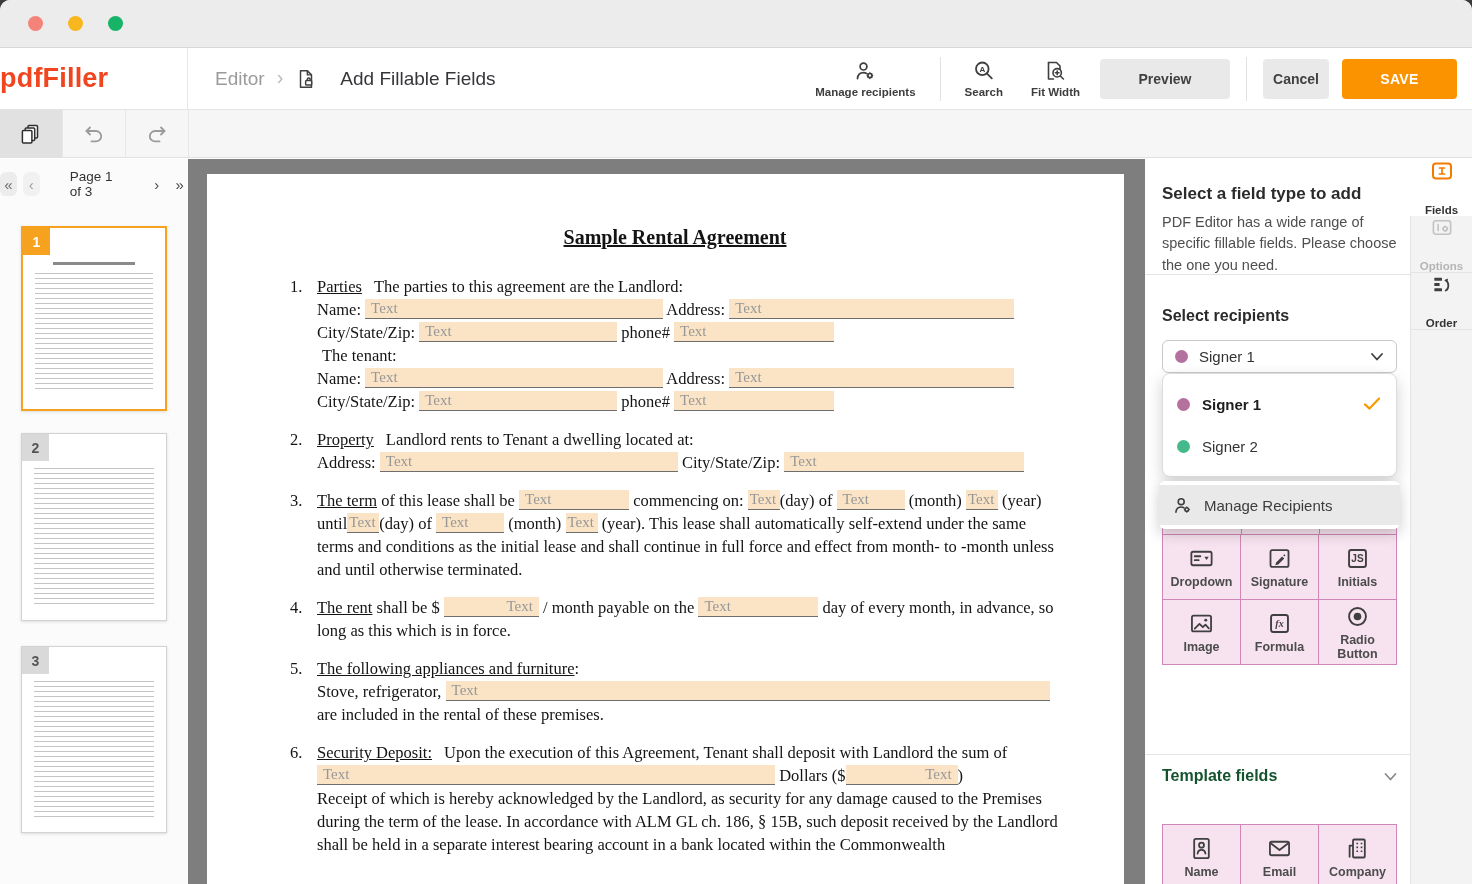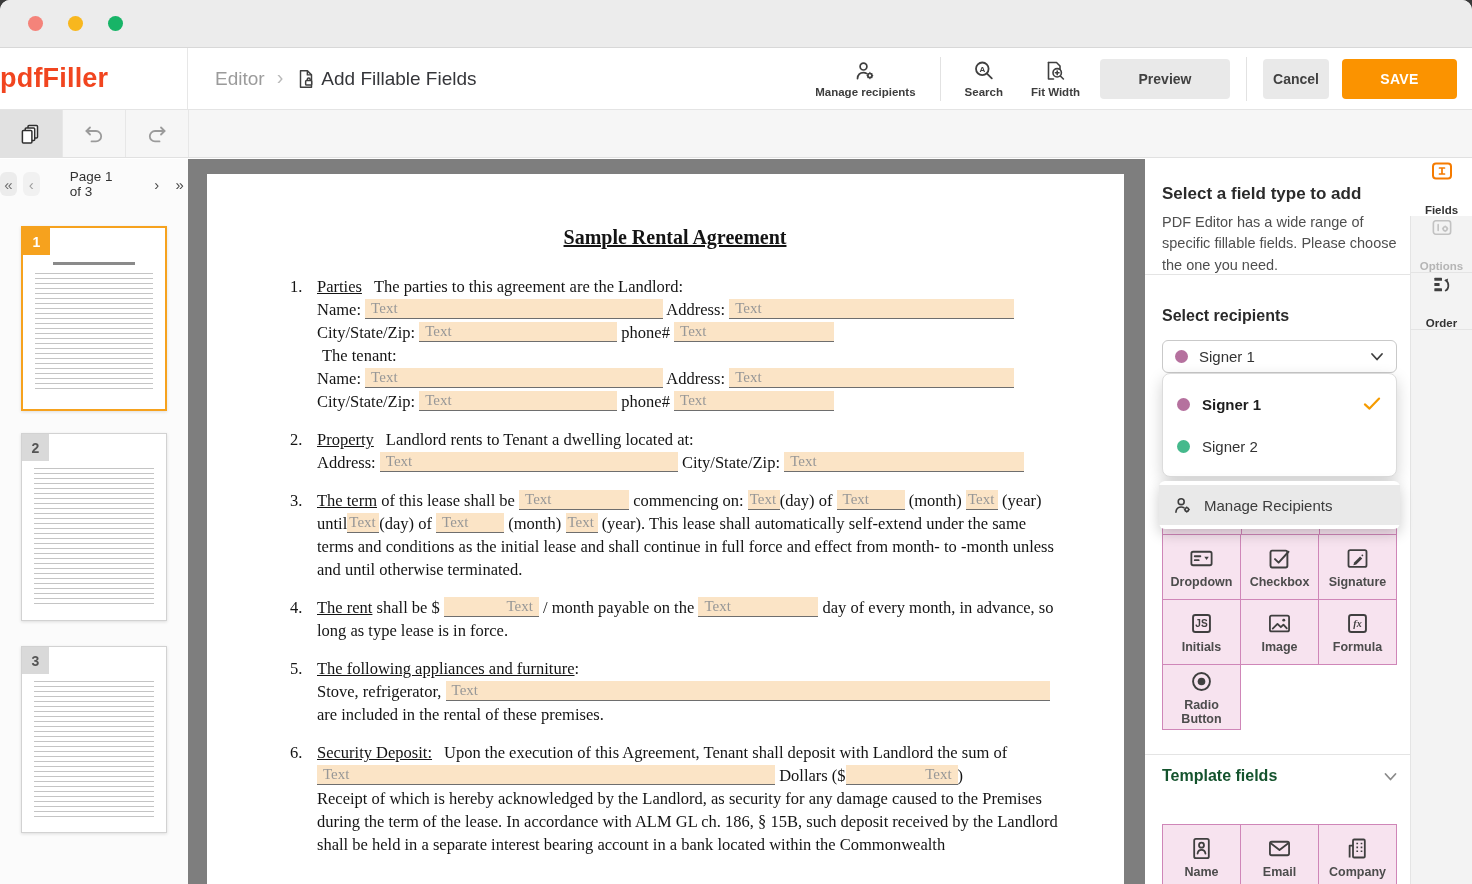--- a/index.html
+++ b/index.html
@@ -13,21 +13,21 @@
   .tl-dot { width:15px; height:15px; border-radius:50%; margin-right:25px; }
   .tl-red { background:#f4837a; } .tl-yellow { background:#f8b71e; } .tl-green { background:#17b467; }
 
   
   .header { height:62px; background:#fff; border-bottom:1px solid #e4e4e4; display:flex; align-items:stretch; }
   .logo-cell { width:188px; border-right:1px solid #e7e7e7; display:flex; align-items:center; justify-content:flex-start; }
   .logo-text { font-size:27px; font-weight:bold; color:#f1451f; letter-spacing:.2px; }
   .crumbs { display:flex; align-items:center; gap:10px; padding-left:27px; flex:1; }
   .crumb-sec { font-size:19px; color:#9b9b9b; }
   .crumb-sep { font-size:20px; color:#b9b9b9; padding:0 2px 3px 2px; }
-  .crumb-page { font-size:19px; color:#35363a; display:flex; align-items:center; gap:4px; }
+  .crumb-page { font-size:19px; color:#35363a; display:flex; align-items:center; gap:23px; }
   .hdr-actions { display:flex; align-items:center; padding-right:15px; }
   .icon-btn { display:flex; flex-direction:column; align-items:center; gap:3px; cursor:pointer;
               color:#3d3d3d; font-size:11.5px; font-weight:bold; padding:0 14px; }
   .vdiv { width:1px; height:44px; background:#e2e2e2; margin:0 10px; }
   .btn { height:40px; border-radius:4px; border:none; font-weight:bold; font-size:14px; cursor:pointer;
          font-family:"Liberation Sans", sans-serif; }
   .btn-gray { background:#e9e9e9; color:#414141; }
   .btn-preview { width:130px; margin:12px 6px; }
   .btn-cancel { width:66px; margin:0 6px; }
   .btn-save { width:115px; background:#fb9300; color:#fff; letter-spacing:.4px; margin-left:7px; }
@@ -329,21 +329,21 @@
             <span class="num">4.</span>
             <div class="body">
               <div class="line">
                 <span class="hd">The rent</span>
                 <span>shall be $</span>
                 <span class="f w95 tr"><span>Text</span></span>
                 <span>/ month payable on the</span>
                 <span class="f w120"><span>Text</span></span>
                 <span>day of every month, in advance, so</span>
               </div>
-              <div class="line"><span>long as type lease is in force.</span></div>
+              <div class="line"><span>long as this which is in force.</span></div>
             </div>
           </div>
 
           <div class="item">
             <span class="num">5.</span>
             <div class="body">
               <div class="line"><span class="hd">The following appliances and furniture</span><span>:</span></div>
               <div class="line">
                 <span>Stove, refrigerator,</span>
                 <span class="f w604"><span>Text</span></span>
@@ -417,27 +417,20 @@
       <div class="pgrid grid-fields">
         <div class="pcell">
           <svg width="27" height="27" viewBox="0 0 24 24" fill="none" stroke="#3f3f3f" stroke-width="1.6" stroke-linecap="round" stroke-linejoin="round">
             <rect x="3" y="6" width="18" height="12" rx="1.5"></rect>
                 <path d="M6 10h5M6 13.5h3.5"></path>
                 <path d="M14.5 10.5h4l-2 2.8z" fill="#3f3f3f" stroke="none"></path>
           </svg>
           <span>Dropdown</span>
         </div>
         <div class="pcell">
-          <svg width="27" height="27" viewBox="0 0 24 24" fill="none" stroke="#3f3f3f" stroke-width="1.7" stroke-linecap="round" stroke-linejoin="round">
-            <rect x="4" y="5" width="15" height="15" rx="1.5"></rect>
-                <path d="M8 12.5l3.2 3.2L20 6"></path>
-          </svg>
-          <span>Checkbox</span>
-        </div>
-        <div class="pcell">
           <svg width="27" height="27" viewBox="0 0 24 24" fill="none" stroke="#3f3f3f" stroke-width="1.6" stroke-linejoin="round">
             <rect x="4" y="4.5" width="16" height="15" rx="1.5"></rect>
                 <path d="M9 15.5l5.3-5.3 1.9 1.9-5.3 5.3-2.6.7z" fill="#3f3f3f" stroke="none"></path>
                 <path d="M15.8 8.7l1 1" stroke-width="1.3"></path>
           </svg>
           <span>Signature</span>
         </div>
         <div class="pcell">
           <svg width="27" height="27" viewBox="0 0 24 24" fill="none" stroke="#3f3f3f" stroke-width="1.7" stroke-linejoin="round">
             <rect x="4.5" y="4.5" width="15" height="15" rx="2"></rect>

